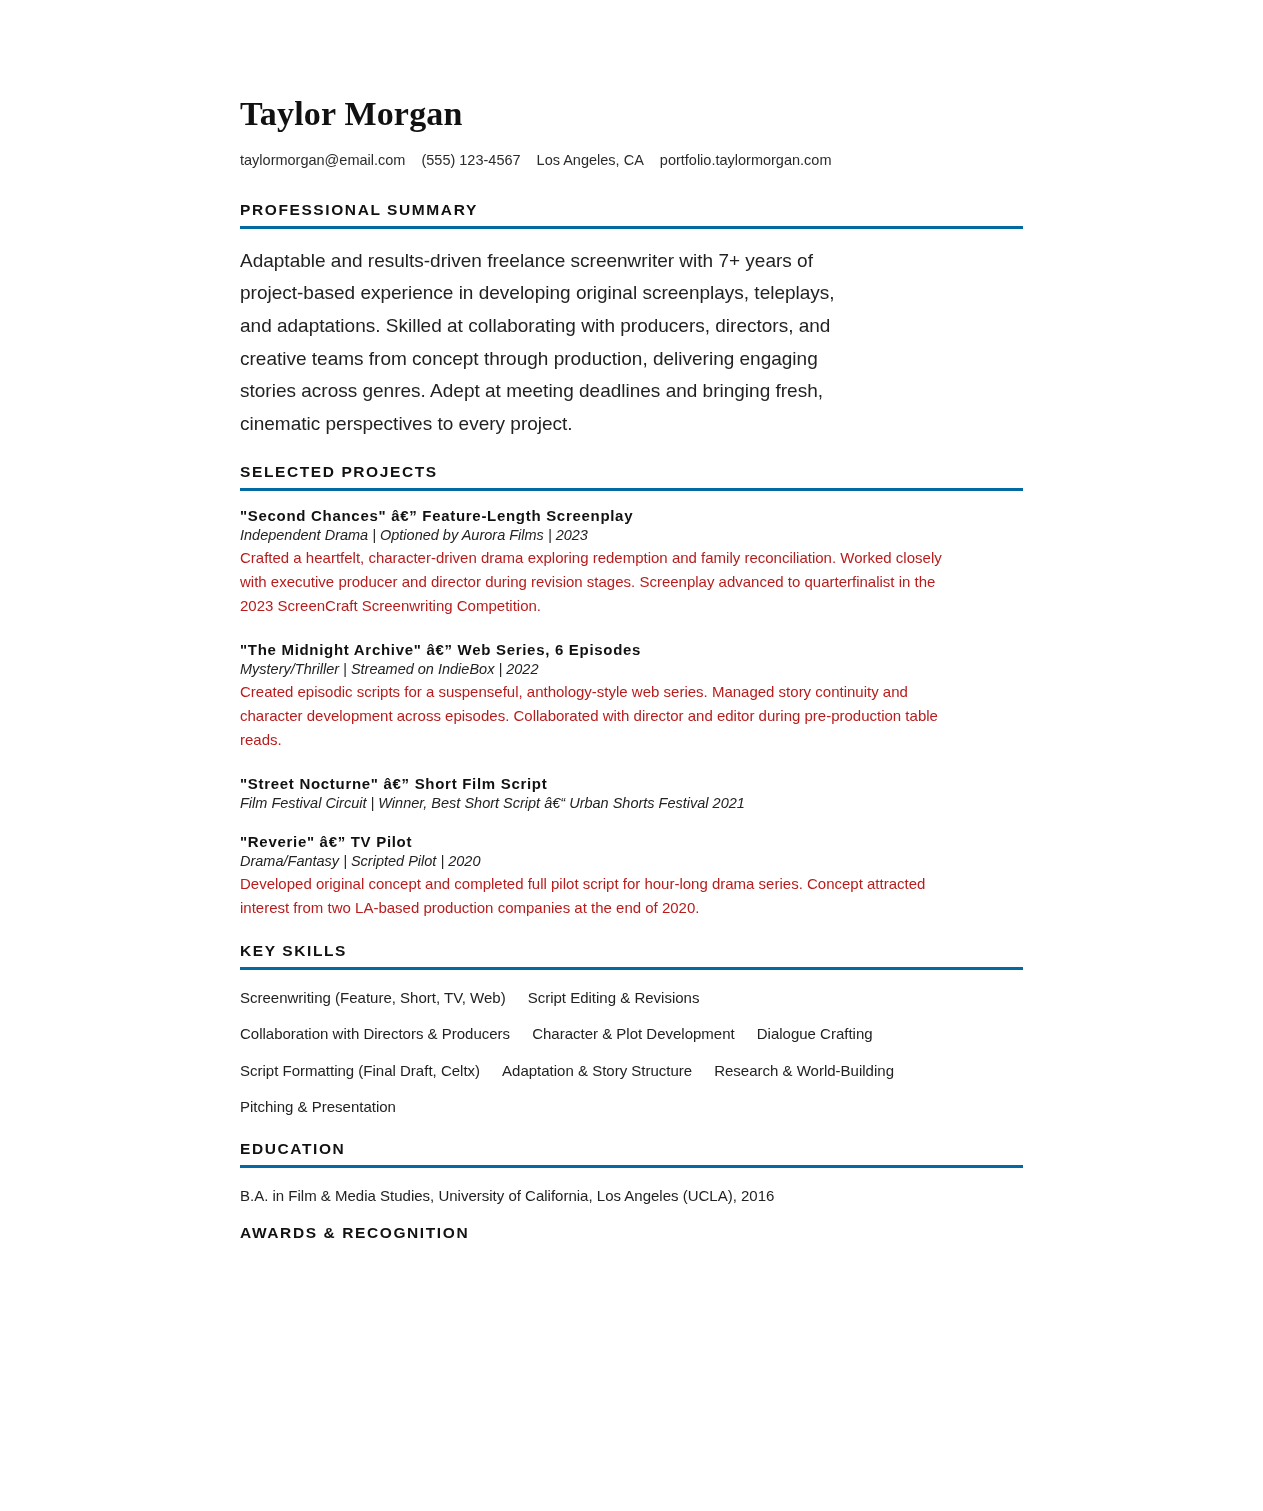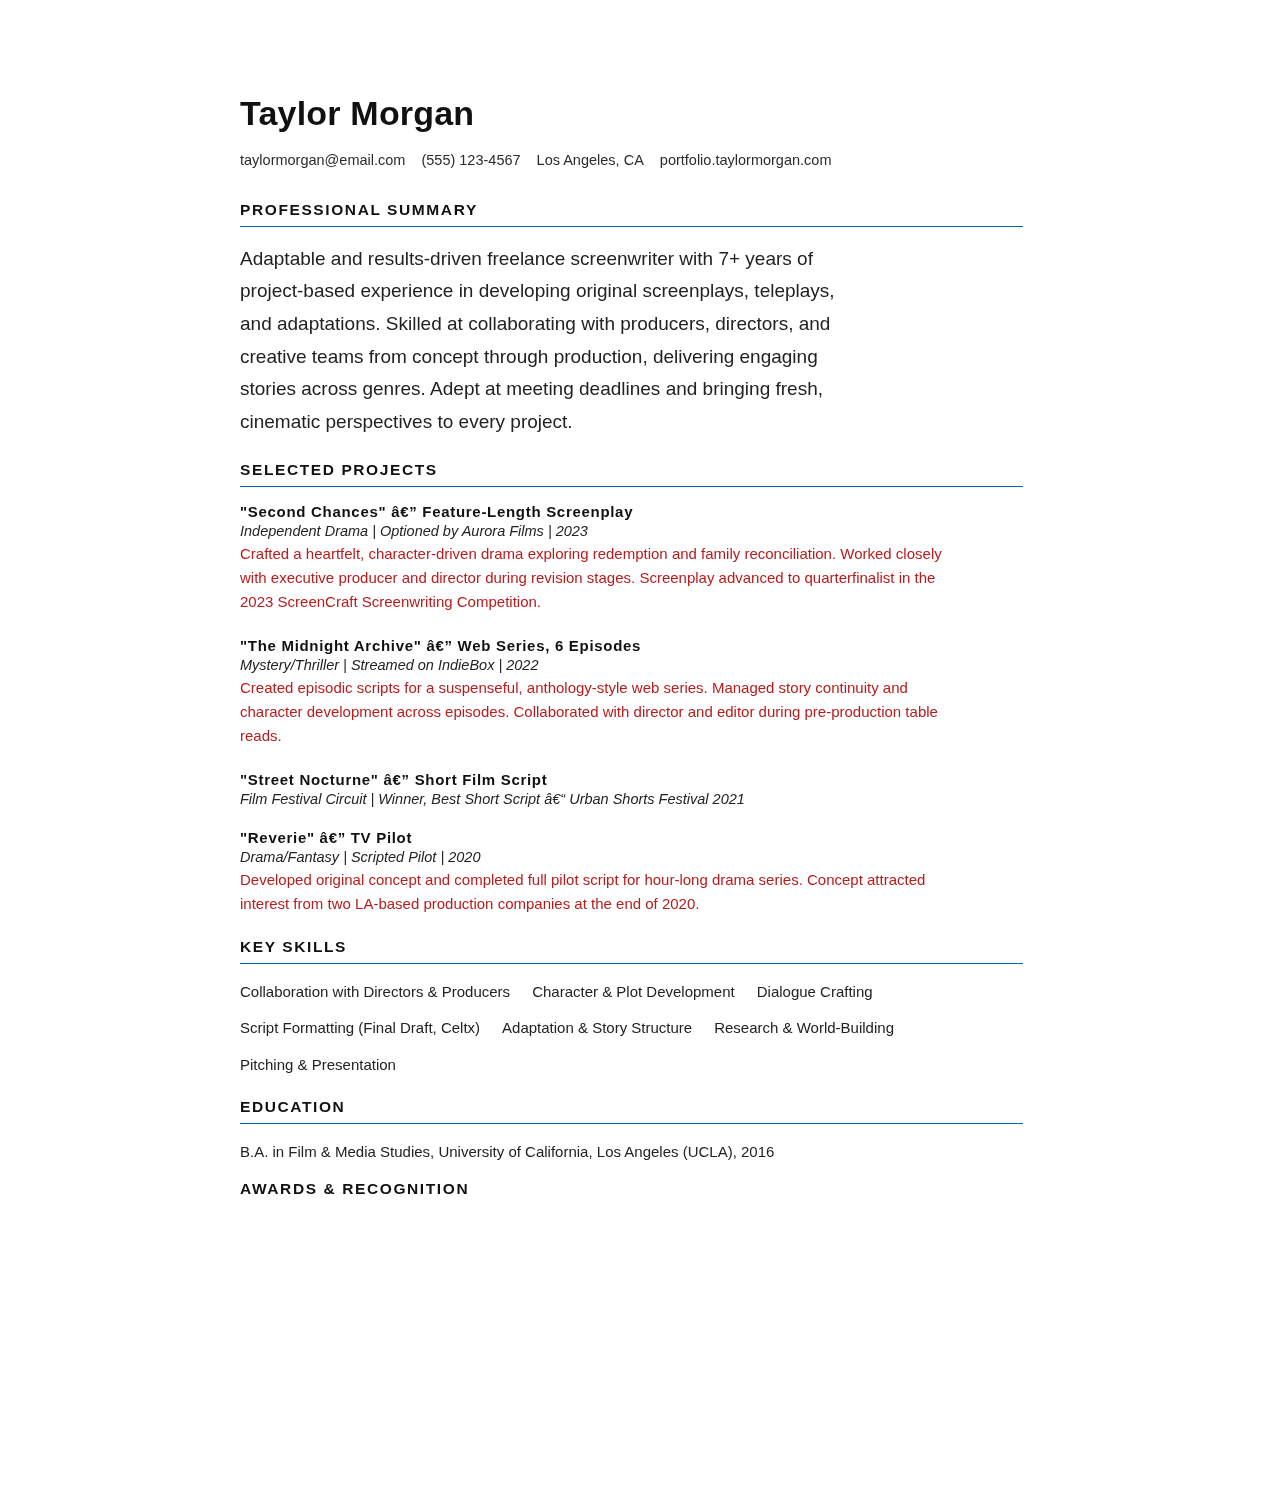--- a/index.html
+++ b/index.html
@@ -24,20 +24,21 @@
   .resume {
     width: 783px;
   }
   .name {
     font-size: 34px;
     font-weight: bold;
     letter-spacing: 0.2px;
     color: #111111;
     margin: 0 0 18px 0;
     line-height: 1.1;
+    font-family: Liberation Serif, serif;
   }
   .contact {
     font-size: 14.5px;
     color: #2b2b2b;
     margin-bottom: 30px;
     line-height: 1.4;
   }
   .contact span {
     white-space: nowrap;
   }
@@ -48,21 +49,21 @@
   .section {
     margin-bottom: 4px;
   }
   .section-title {
     font-size: 15.5px;
     font-weight: bold;
     letter-spacing: 1.6px;
     color: #111111;
     text-transform: uppercase;
     padding-bottom: 7px;
-    border-bottom: 1px solid #0369a1;
+    border-bottom: 3px solid #0369a1;
     margin: 22px 0 16px 0;
   }
   .summary-text {
     font-size: 19px;
     line-height: 1.72;
     color: #222222;
     max-width: 625px;
     margin-bottom: 4px;
   }
   .project {
@@ -153,20 +154,23 @@
       <div class="project">
         <div class="project-title">"Reverie" â€” TV Pilot</div>
         <div class="project-meta">Drama/Fantasy | Scripted Pilot | 2020</div>
         <div class="project-desc">Developed original concept and completed full pilot script for hour-long drama series. Concept attracted interest from two LA-based production companies at the end of 2020.</div>
       </div>
     </div>
 
     <div class="section">
       <div class="section-title">KEY SKILLS</div>
 
+      <div class="skills-row">
+        <span class="skill">Screenwriting (Feature, Short, TV, Web)</span><span class="gap"></span><span class="skill">Script Editing &amp; Revisions</span>
+      </div>
 
       <div class="skills-row">
         <span class="skill">Collaboration with Directors &amp; Producers</span><span class="gap"></span><span class="skill">Character &amp; Plot Development</span><span class="gap"></span><span class="skill">Dialogue Crafting</span>
       </div>
 
       <div class="skills-row">
         <span class="skill">Script Formatting (Final Draft, Celtx)</span><span class="gap"></span><span class="skill">Adaptation &amp; Story Structure</span><span class="gap"></span><span class="skill">Research &amp; World-Building</span>
       </div>
 
       <div class="skills-row">

